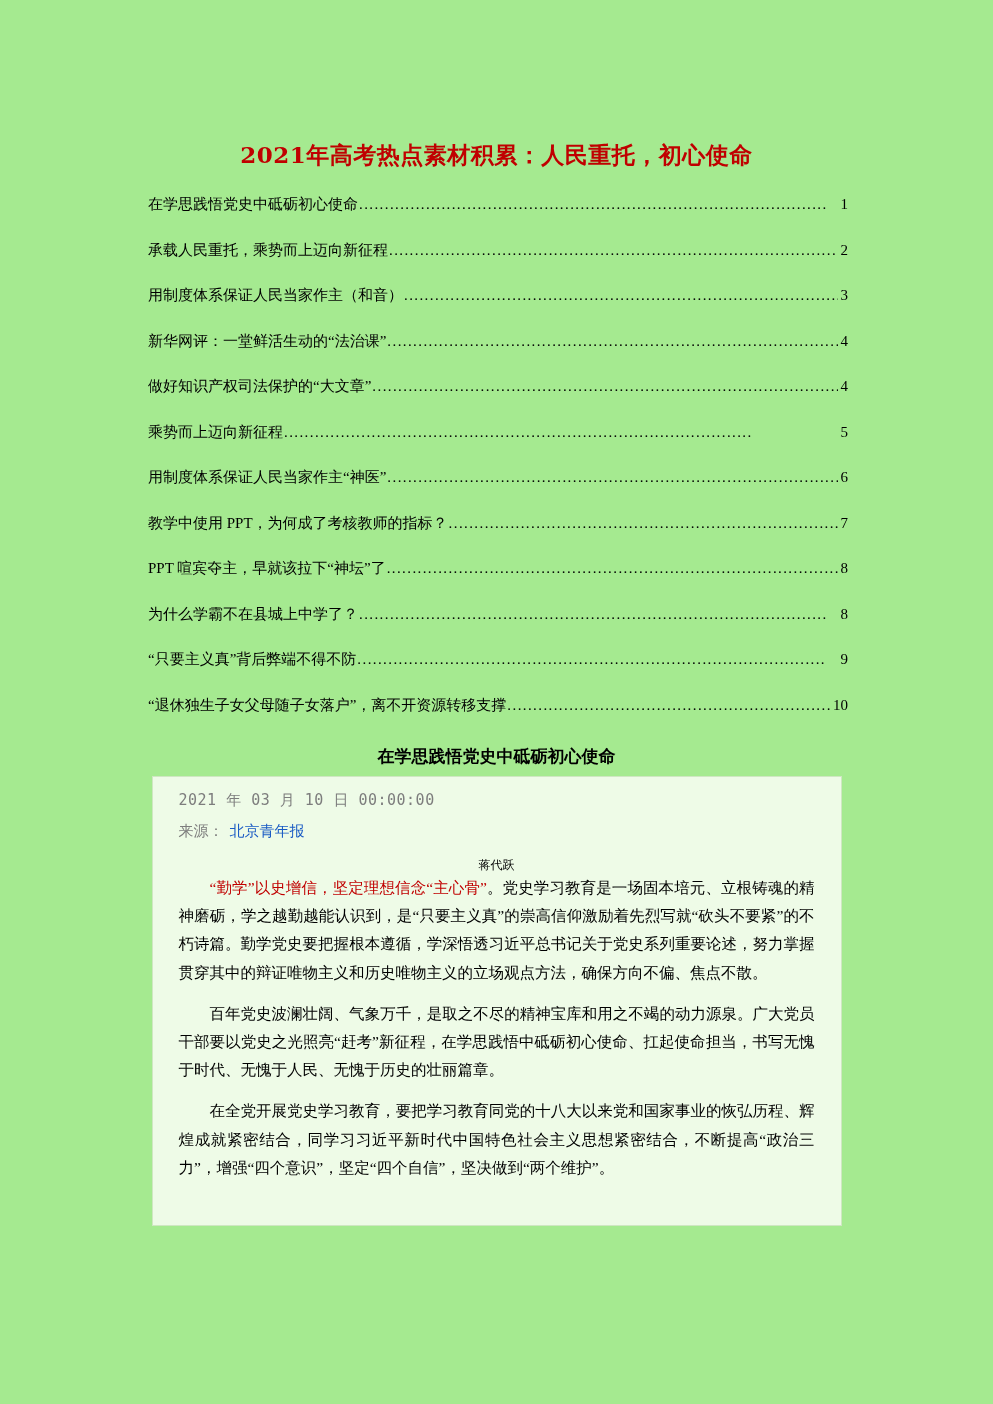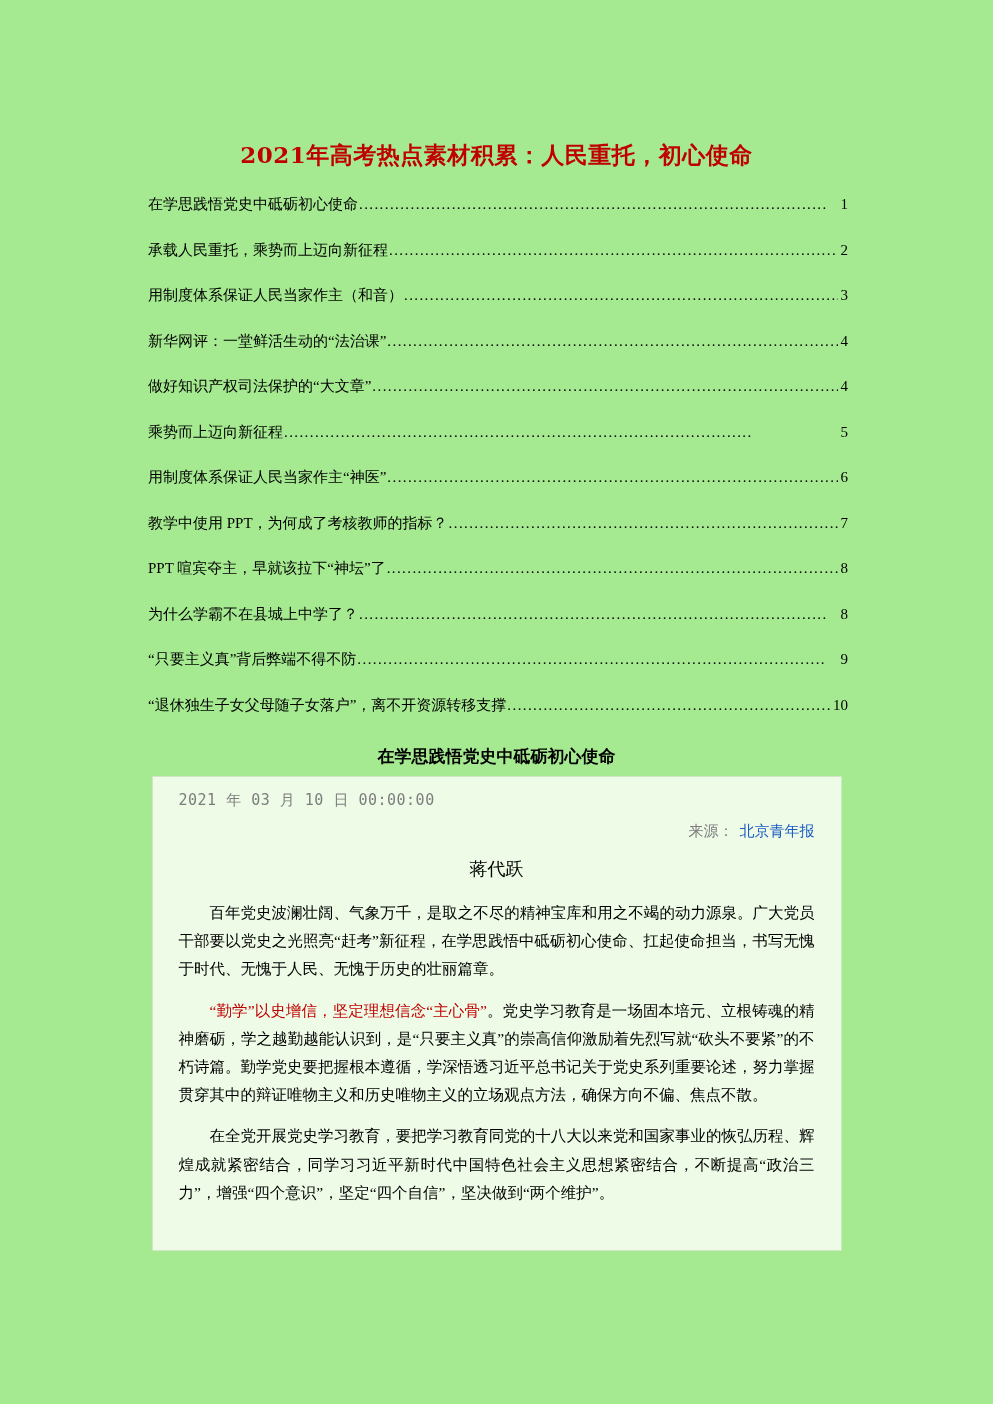--- a/index.html
+++ b/index.html
@@ -85,35 +85,34 @@
     text-align: left;
   }
   .meta-date {
     color: #7d7d7d;
     font-size: 15px;
     font-family: "DejaVu Sans Mono", monospace;
     letter-spacing: 0.5px;
     margin-bottom: 12px;
   }
   .meta-source {
-    text-align: right;
+    text-align: left;
     font-size: 15px;
     margin-bottom: 16px;
   }
   .meta-source .src-label {
     color: #7d7d7d;
   }
   .meta-source .src-value {
     color: #1a5bc4;
     margin-left: 6px;
   }
   .author {
     text-align: center;
-    font-size: 18px;
-    margin-bottom: 18px;
+    font-size: 12px;
     font-family: Liberation Serif, serif;
   }
   .para {
     font-size: 15.5px;
     line-height: 1.82;
     text-indent: 2em;
     margin: 0 0 13px 0;
     text-align: justify;
   }
   .red {
@@ -195,21 +194,21 @@
 
     <div class="article-box">
       <div class="meta-date">2021 年 03 月 10 日  00:00:00</div>
 
       <div class="meta-source">
         <span class="src-label">来源：</span><span class="src-value">北京青年报</span>
       </div>
 
       <div class="author">蒋代跃</div>
 
+      <p class="para"><span class="red">“勤学”以史增信，坚定理想信念“主心骨”</span><span>。党史学习教育是一场固本培元、立根铸魂的精神磨砺，学之越勤越能认识到，是“只要主义真”的崇高信仰激励着先烈写就“砍头不要紧”的不朽诗篇。勤学党史要把握根本遵循，学深悟透习近平总书记关于党史系列重要论述，努力掌握贯穿其中的辩证唯物主义和历史唯物主义的立场观点方法，确保方向不偏、焦点不散。</span></p>
+
       <p class="para">百年党史波澜壮阔、气象万千，是取之不尽的精神宝库和用之不竭的动力源泉。广大党员干部要以党史之光照亮“赶考”新征程，在学思践悟中砥砺初心使命、扛起使命担当，书写无愧于时代、无愧于人民、无愧于历史的壮丽篇章。</p>
-
-      <p class="para"><span class="red">“勤学”以史增信，坚定理想信念“主心骨”</span><span>。党史学习教育是一场固本培元、立根铸魂的精神磨砺，学之越勤越能认识到，是“只要主义真”的崇高信仰激励着先烈写就“砍头不要紧”的不朽诗篇。勤学党史要把握根本遵循，学深悟透习近平总书记关于党史系列重要论述，努力掌握贯穿其中的辩证唯物主义和历史唯物主义的立场观点方法，确保方向不偏、焦点不散。</span></p>
 
       <p class="para">在全党开展党史学习教育，要把学习教育同党的十八大以来党和国家事业的恢弘历程、辉煌成就紧密结合，同学习习近平新时代中国特色社会主义思想紧密结合，不断提高“政治三力”，增强“四个意识”，坚定“四个自信”，坚决做到“两个维护”。</p>
     </div>
   </div>
 
 </div>
 
 </body></html>

